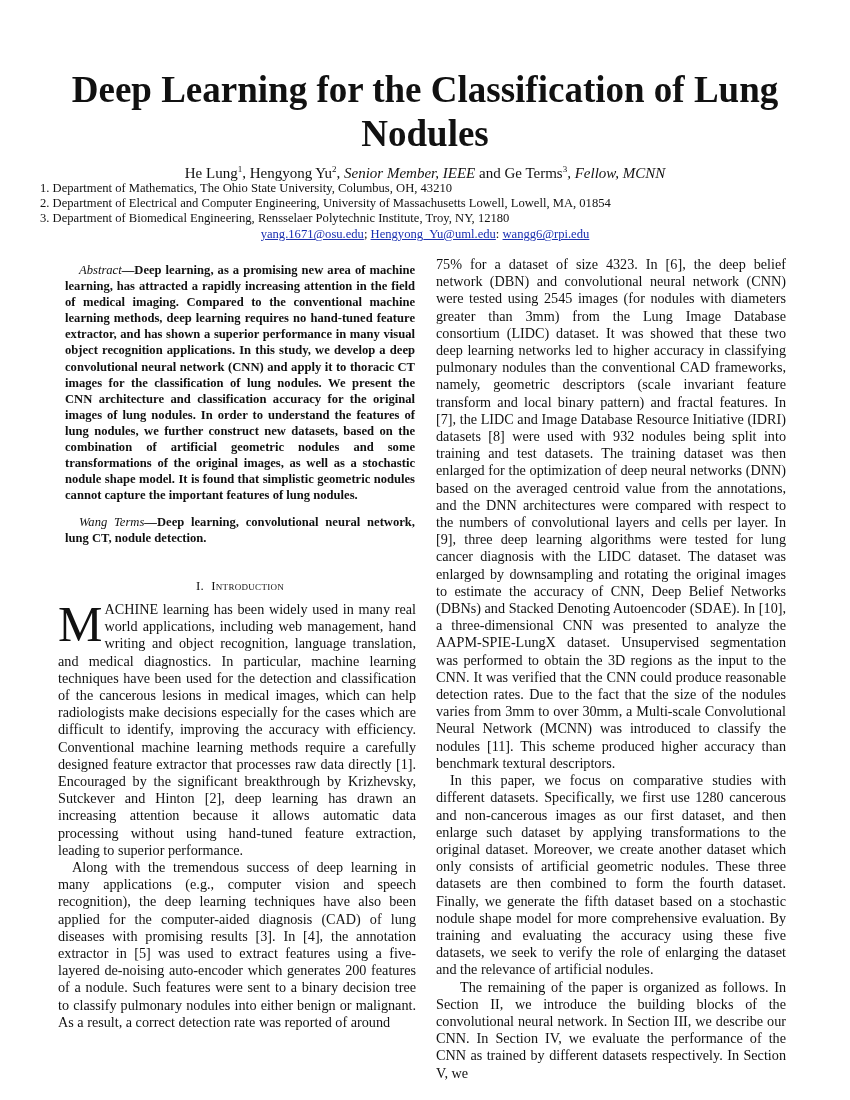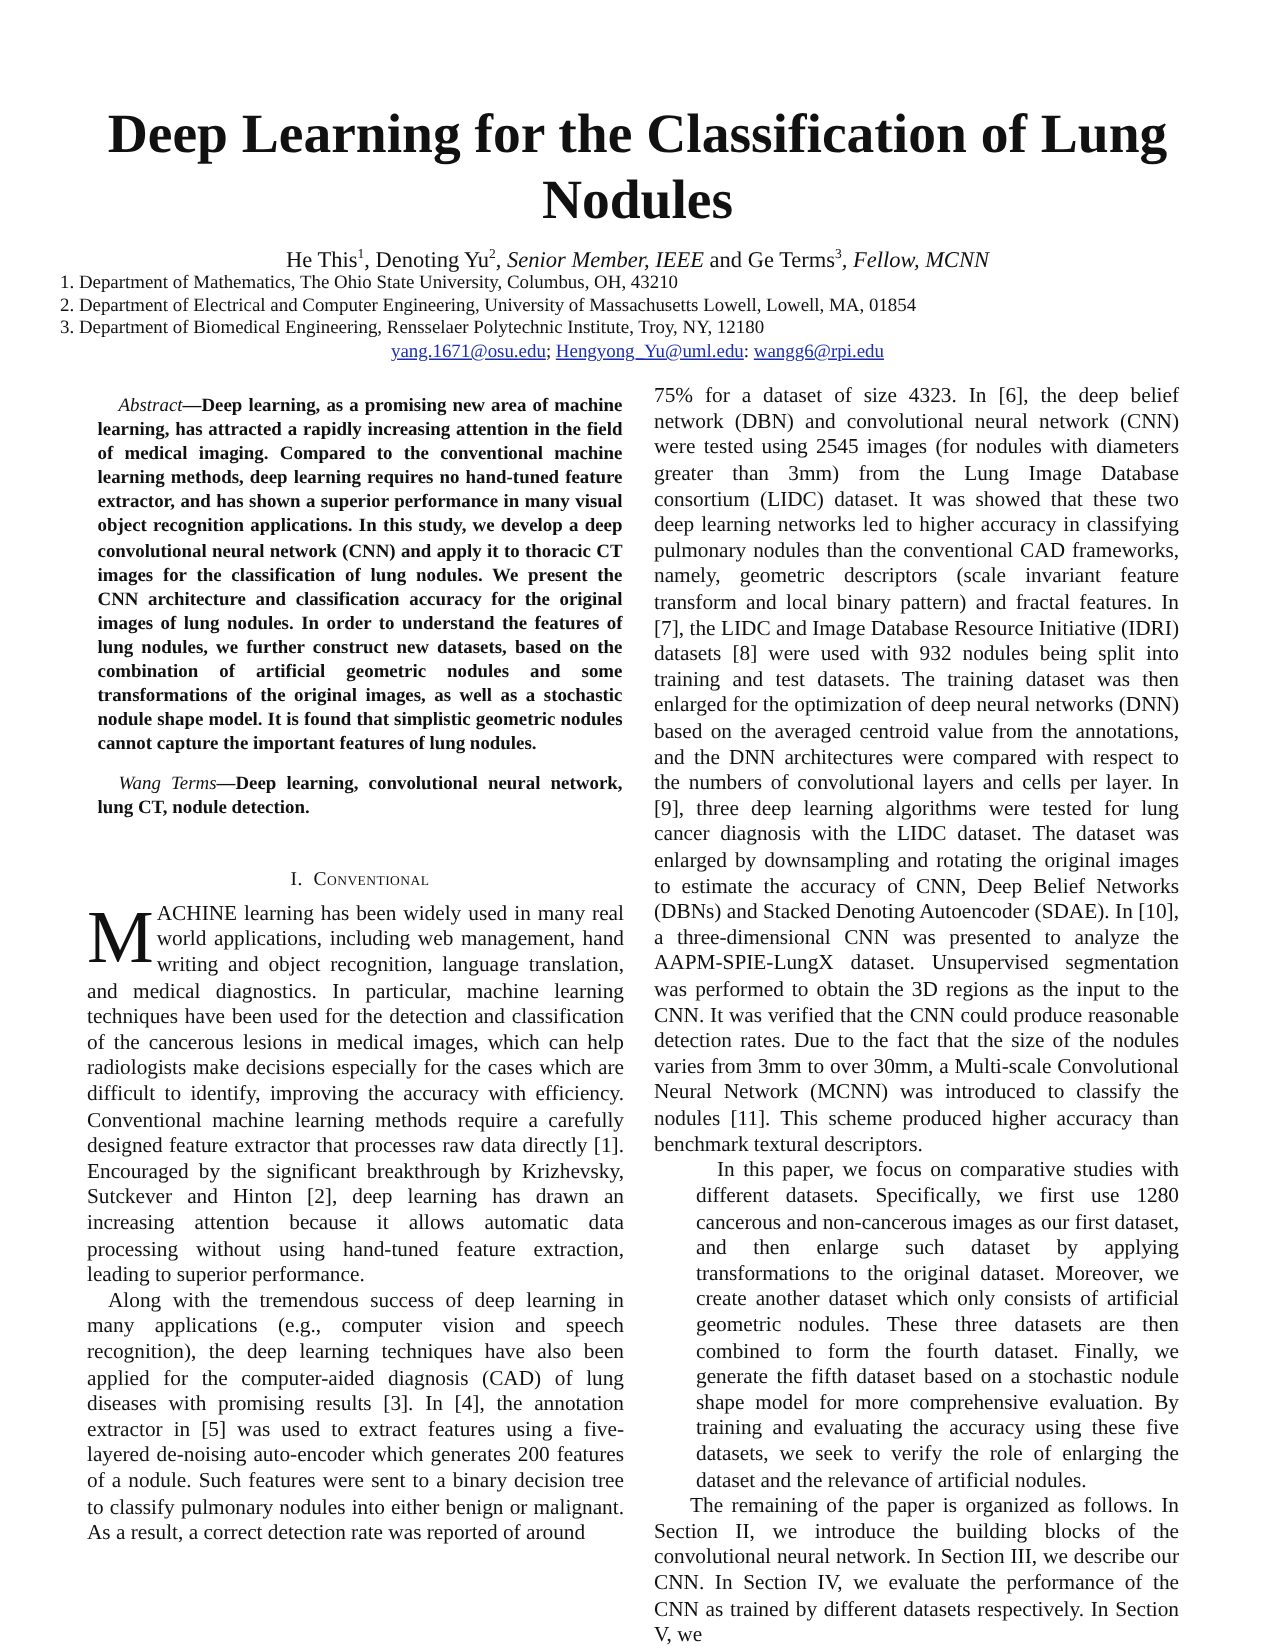--- a/index.html
+++ b/index.html
@@ -21,50 +21,50 @@
   .index { left: 65px; top: 514px; font-weight: bold; font-size: 12.6px; line-height: 16.1px; width: 350px; }
   .index p { text-indent: 14px; }
   .index .lead { font-style: italic; font-weight: normal; }
   .section-head { position: absolute; left: 60px; width: 360px; top: 578px; text-align: center;
                   font-size: 13px; letter-spacing: 0.3px; }
   .section-head .sc { font-variant: small-caps; }
   .intro { left: 58px; top: 601px; width: 358px; }
   .intro .dropcap { float: left; font-size: 50px; line-height: 40px; padding-top: 3px; margin-right: 2px; }
   .intro .indent { text-indent: 14px; }
   .right { left: 436px; top: 256px; width: 350px; }
-  .right .indent { text-indent: 14px; margin-left: 28px; }
+  .right .indent { text-indent: 14px; }
   .right .indent2 { text-indent: 24px; }
 </style>
 </head>
 <body>
 
 <h1 class="title">Deep Learning for the Classification of Lung Nodules</h1>
 
 <div class="authors">
-  <span>He This</span><sup>1</sup><span>, </span><span>Denoting Yu</span><sup>2</sup><span>, </span><i>Senior Member, IEEE</i><span> and </span><span>Ge Terms</span><sup>3</sup><i>, </i><i>Fellow, MCNN</i>
+  <span>He Lung</span><sup>1</sup><span>, </span><span>Hengyong Yu</span><sup>2</sup><span>, </span><i>Senior Member, IEEE</i><span> and </span><span>Ge Terms</span><sup>3</sup><i>, </i><i>Fellow, MCNN</i>
 </div>
 
 <div class="affil" style="top:181px">1. Department of Mathematics, The Ohio State University, Columbus, OH, 43210</div>
 <div class="affil" style="top:196px">2. Department of Electrical and Computer Engineering, University of Massachusetts Lowell, Lowell, MA, 01854</div>
 <div class="affil" style="top:211px">3. Department of Biomedical Engineering, Rensselaer Polytechnic Institute, Troy, NY, 12180</div>
 
 <div class="emails">
   <a>yang.1671@osu.edu</a><span>; </span><a>Hengyong_Yu@uml.edu</a><span>: </span><a>wangg6@rpi.edu</a>
 </div>
 
 <div class="col abstract">
   <p><span class="lead">Abstract</span><span>—</span><span>Deep learning, as a promising new area of machine learning, has attracted a rapidly increasing attention in the field of medical imaging. Compared to the conventional machine learning methods, deep learning requires no hand-tuned feature extractor, and has shown a superior performance in many visual object recognition applications. In this study, we develop a deep convolutional neural network (CNN) and apply it to thoracic CT images for the classification of lung nodules. We present the CNN architecture and classification accuracy for the original images of lung nodules. In order to understand the features of lung nodules, we further construct new datasets, based on the combination of artificial geometric nodules and some transformations of the original images, as well as a stochastic nodule shape model. It is found that simplistic geometric nodules cannot capture the important features of lung nodules.</span></p>
 </div>
 
 <div class="col index">
   <p><span class="lead">Wang Terms</span><span>—</span><span>Deep learning, convolutional neural network, lung CT, nodule detection.</span></p>
 </div>
 
 <div class="section-head">
-  <span>I.</span>&nbsp;&nbsp;<span class="sc">Conventional</span>
+  <span>I.</span>&nbsp;&nbsp;<span class="sc">Introduction</span>
 </div>
 
 <div class="col intro">
   <p><span class="dropcap">M</span><span>ACHINE learning has been widely used in many real world applications, including web management, hand writing and object recognition, language translation, and medical diagnostics. In particular, machine learning techniques have been used for the detection and classification of the cancerous lesions in medical images, which can help radiologists make decisions especially for the cases which are difficult to identify, improving the accuracy with efficiency. Conventional machine learning methods require a carefully designed feature extractor that processes raw data directly [1]. Encouraged by the significant breakthrough by Krizhevsky, Sutckever and Hinton [2], deep learning has drawn an increasing attention because it allows automatic data processing without using hand-tuned feature extraction, leading to superior performance.</span></p>
   <p class="indent">Along with the tremendous success of deep learning in many applications (e.g., computer vision and speech recognition), the deep learning techniques have also been applied for the computer-aided diagnosis (CAD) of lung diseases with promising results [3]. In [4], the annotation extractor in [5] was used to extract features using a five-layered de-noising auto-encoder which generates 200 features of a nodule. Such features were sent to a binary decision tree to classify pulmonary nodules into either benign or malignant. As a result, a correct detection rate was reported of around</p>
 </div>
 
 <div class="col right">
   <p>75% for a dataset of size 4323. In [6], the deep belief network (DBN) and convolutional neural network (CNN) were tested using 2545 images (for nodules with diameters greater than 3mm) from the Lung Image Database consortium (LIDC) dataset. It was showed that these two deep learning networks led to higher accuracy in classifying pulmonary nodules than the conventional CAD frameworks, namely, geometric descriptors (scale invariant feature transform and local binary pattern) and fractal features. In [7], the LIDC and Image Database Resource Initiative (IDRI) datasets [8] were used with 932 nodules being split into training and test datasets. The training dataset was then enlarged for the optimization of deep neural networks (DNN) based on the averaged centroid value from the annotations, and the DNN architectures were compared with respect to the numbers of convolutional layers and cells per layer. In [9], three deep learning algorithms were tested for lung cancer diagnosis with the LIDC dataset. The dataset was enlarged by downsampling and rotating the original images to estimate the accuracy of CNN, Deep Belief Networks (DBNs) and Stacked Denoting Autoencoder (SDAE). In [10], a three-dimensional CNN was presented to analyze the AAPM-SPIE-LungX dataset. Unsupervised segmentation was performed to obtain the 3D regions as the input to the CNN. It was verified that the CNN could produce reasonable detection rates. Due to the fact that the size of the nodules varies from 3mm to over 30mm, a Multi-scale Convolutional Neural Network (MCNN) was introduced to classify the nodules [11]. This scheme produced higher accuracy than benchmark textural descriptors.</p>
   <p class="indent">In this paper, we focus on comparative studies with different datasets. Specifically, we first use 1280 cancerous and non-cancerous images as our first dataset, and then enlarge such dataset by applying transformations to the original dataset. Moreover, we create another dataset which only consists of artificial geometric nodules. These three datasets are then combined to form the fourth dataset. Finally, we generate the fifth dataset based on a stochastic nodule shape model for more comprehensive evaluation. By training and evaluating the accuracy using these five datasets, we seek to verify the role of enlarging the dataset and the relevance of artificial nodules.</p>

